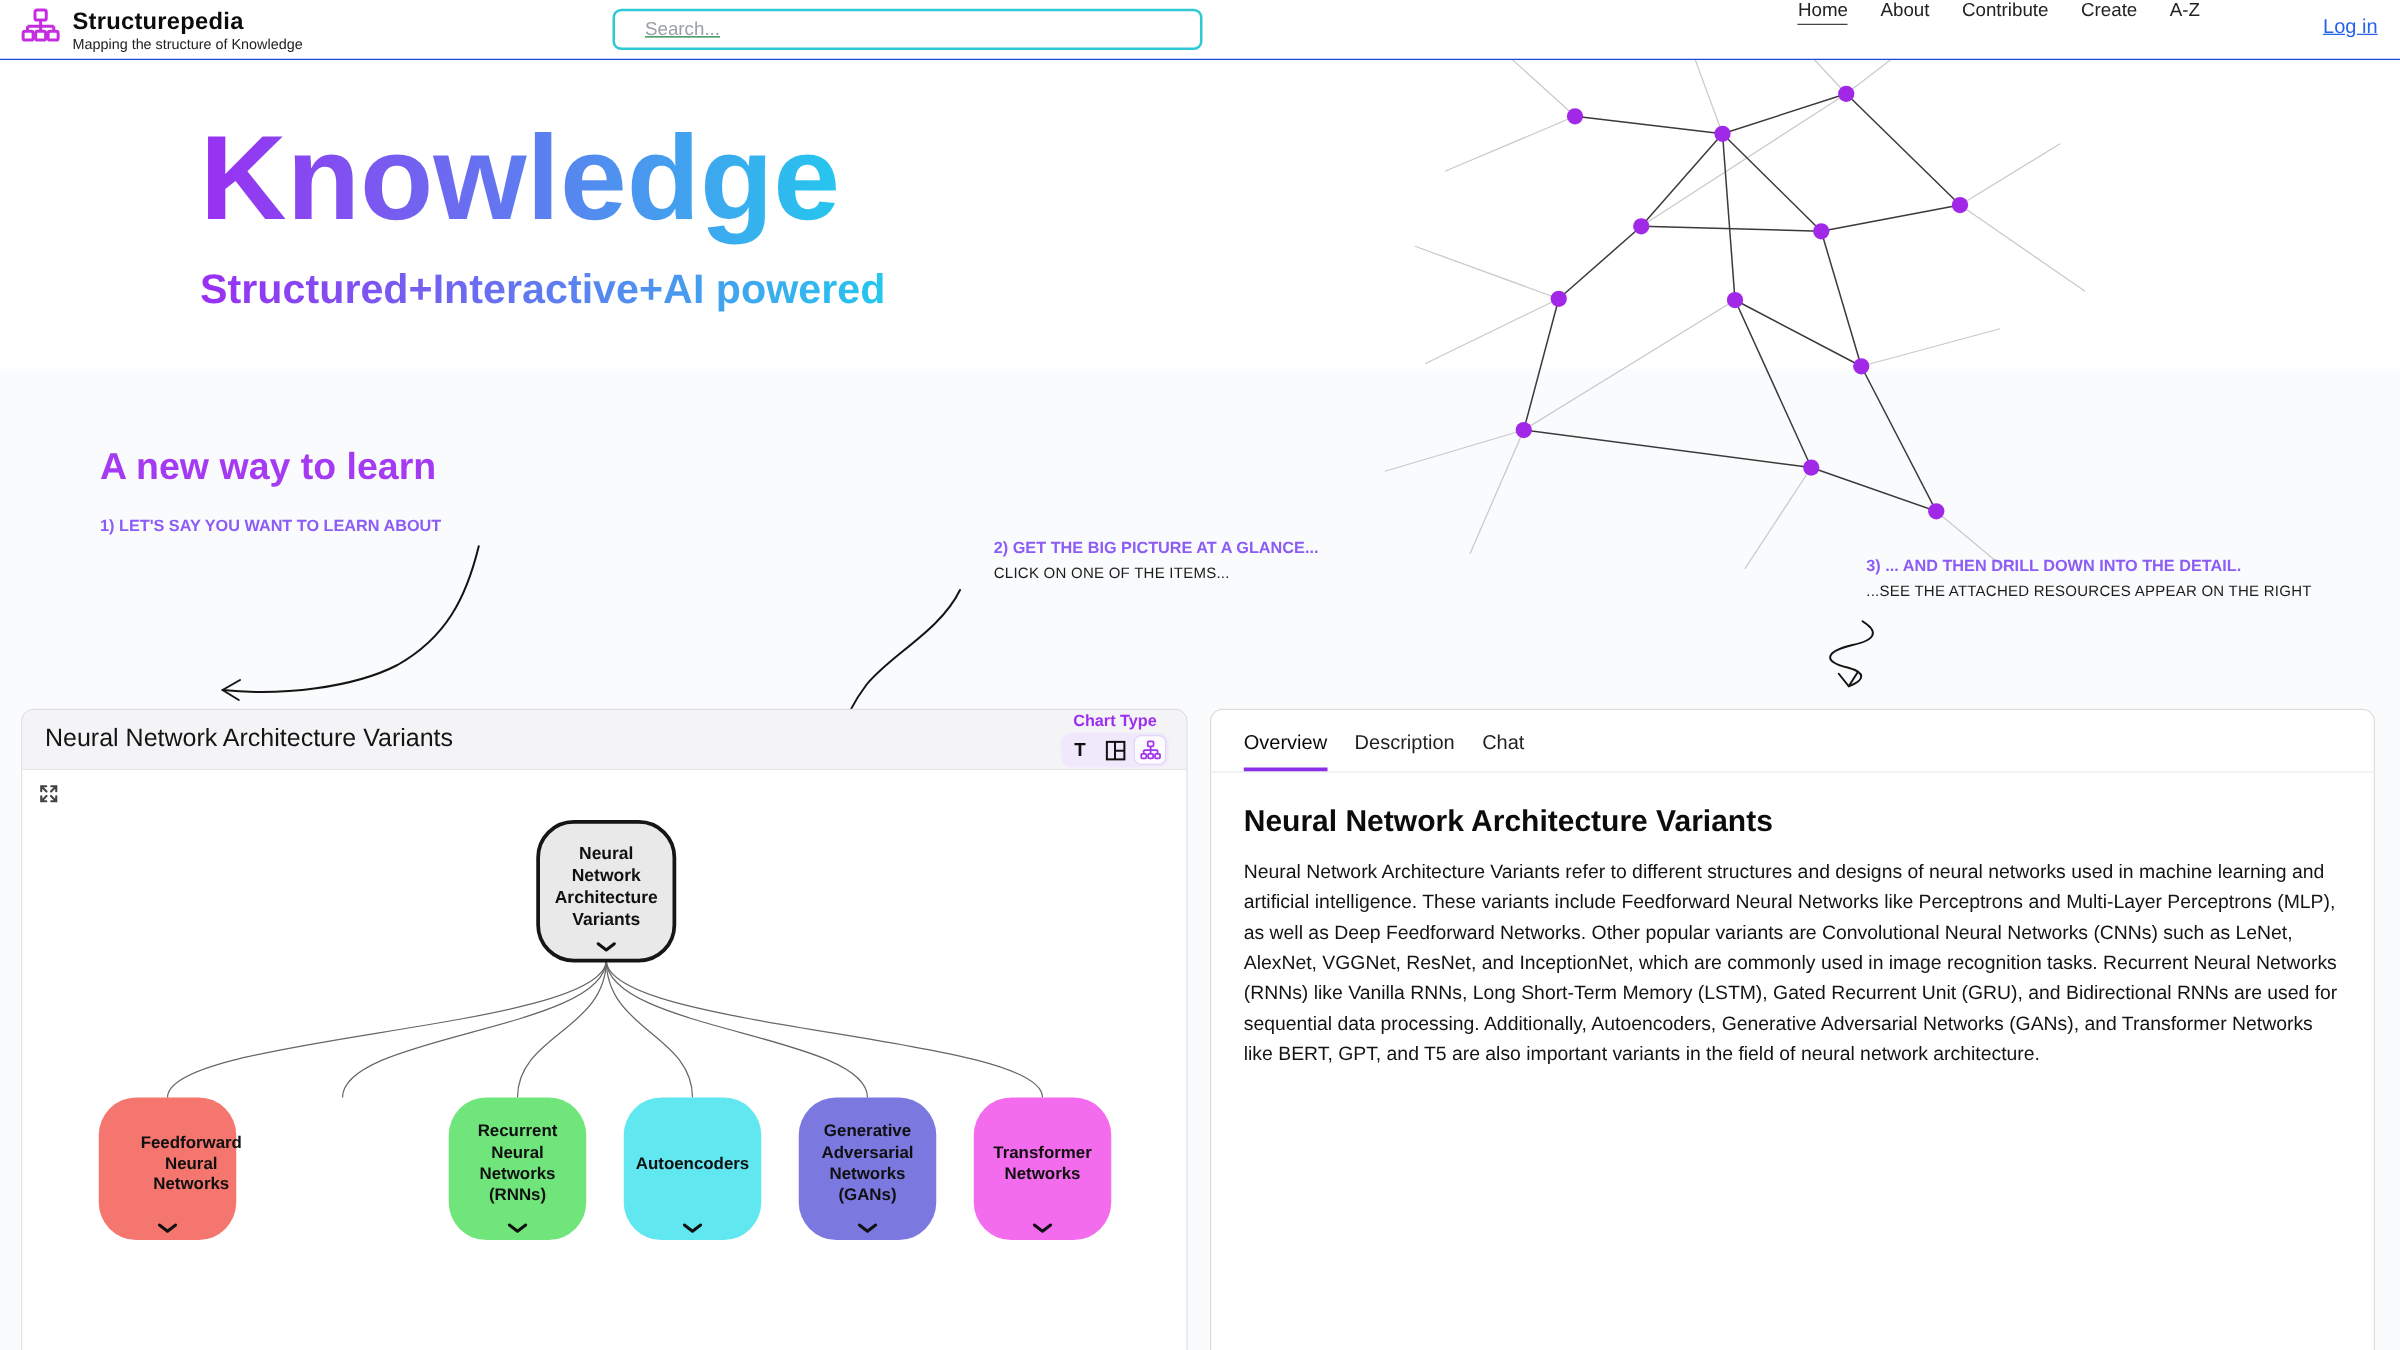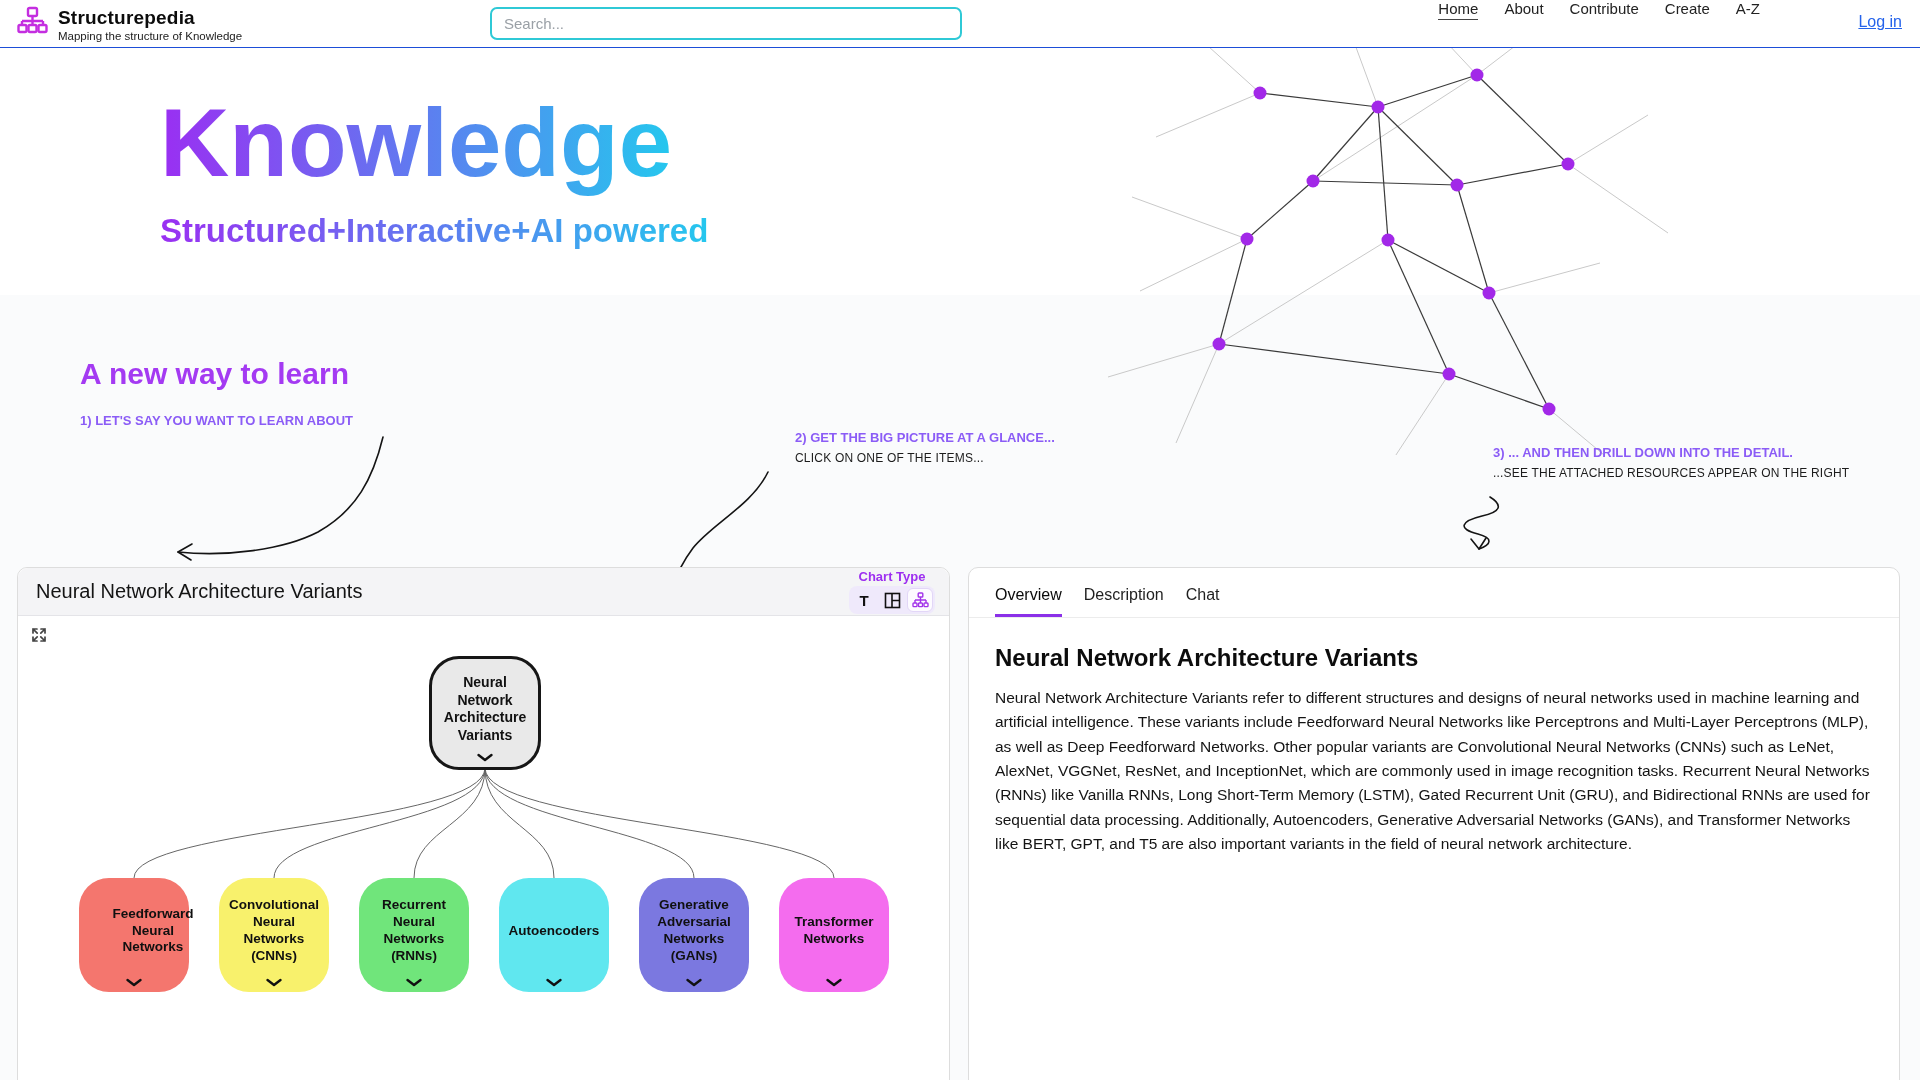--- a/index.html
+++ b/index.html
@@ -7,22 +7,22 @@
               font-family:"Liberation Sans", sans-serif; color:#111; }
   .page { position:relative; width:1920px; height:1080px; }
 
   
   .header { position:absolute; left:0; top:0; width:1920px; height:48px;
             background:#fff; border-bottom:1px solid #1d4ed8; z-index:30; }
   .brand { position:absolute; left:16px; top:6px; display:flex; gap:10px; align-items:center; }
   .brand-text .t { font-size:19px; font-weight:700; color:#0c0c0c; letter-spacing:.2px; }
   .brand-text .s { font-size:11.5px; color:#222; margin-top:1px; }
   .search { position:absolute; left:490px; top:7px; width:472px; height:33px;
-            border:2px solid #2fc9d6; border-radius:7px; padding:0 12px; font-size:15px;
-            color:#15803d; outline:none; background:#fff; }
+            border:2px solid #2fc9d6; border-radius:7px; padding:0 24px; font-size:15px;
+            color:#15803d; outline:none; background:#fff;text-decoration:underline; }
   .search::placeholder { color:#9aa0a6; }
   .nav { position:absolute; right:160px; top:0; height:48px; display:flex; gap:26px; align-items:flex-start; }
   .nav a { font-size:15px; color:#222; text-decoration:none; cursor:pointer; }
   .nav a.active { border-bottom:1px solid #444; padding-bottom:2px; }
   .login { position:absolute; right:18px; top:13px; font-size:16px; color:#2563eb;
            text-decoration:underline; cursor:pointer; }
 
   
   .hero { position:absolute; left:0; top:48px; width:1920px; height:247px; background:#fff; }
   .lower { position:absolute; left:0; top:295px; width:1920px; height:785px; background:#fafbfc; }
@@ -252,26 +252,20 @@
             </svg>
         </span>
       </div>
 
       <div class="child-node" style="left: 61px; background: rgb(244, 118, 110); padding-left: 44px;">
         <span>Feedforward Neural Networks</span>
         <span class="chev"><svg width="17" height="9" viewBox="0 0 17 9">
               <polyline points="2,2 8.5,7 15,2" stroke="#111" stroke-width="2.4" fill="none" stroke-linecap="round" stroke-linejoin="round"></polyline>
             </svg></span>
       </div>
-      <div class="child-node" style="left: 201px; background: rgb(248, 241, 108);">
-        <span>Convolutional Neural Networks (CNNs)</span>
-        <span class="chev"><svg width="17" height="9" viewBox="0 0 17 9">
-              <polyline points="2,2 8.5,7 15,2" stroke="#111" stroke-width="2.4" fill="none" stroke-linecap="round" stroke-linejoin="round"></polyline>
-            </svg></span>
-      </div>
       <div class="child-node" style="left: 341px; background: rgb(112, 229, 123);">
         <span>Recurrent Neural Networks (RNNs)</span>
         <span class="chev"><svg width="17" height="9" viewBox="0 0 17 9">
               <polyline points="2,2 8.5,7 15,2" stroke="#111" stroke-width="2.4" fill="none" stroke-linecap="round" stroke-linejoin="round"></polyline>
             </svg></span>
       </div>
       <div class="child-node" style="left: 481px; background: rgb(96, 231, 239);">
         <span>Autoencoders</span>
         <span class="chev"><svg width="17" height="9" viewBox="0 0 17 9">
               <polyline points="2,2 8.5,7 15,2" stroke="#111" stroke-width="2.4" fill="none" stroke-linecap="round" stroke-linejoin="round"></polyline>

